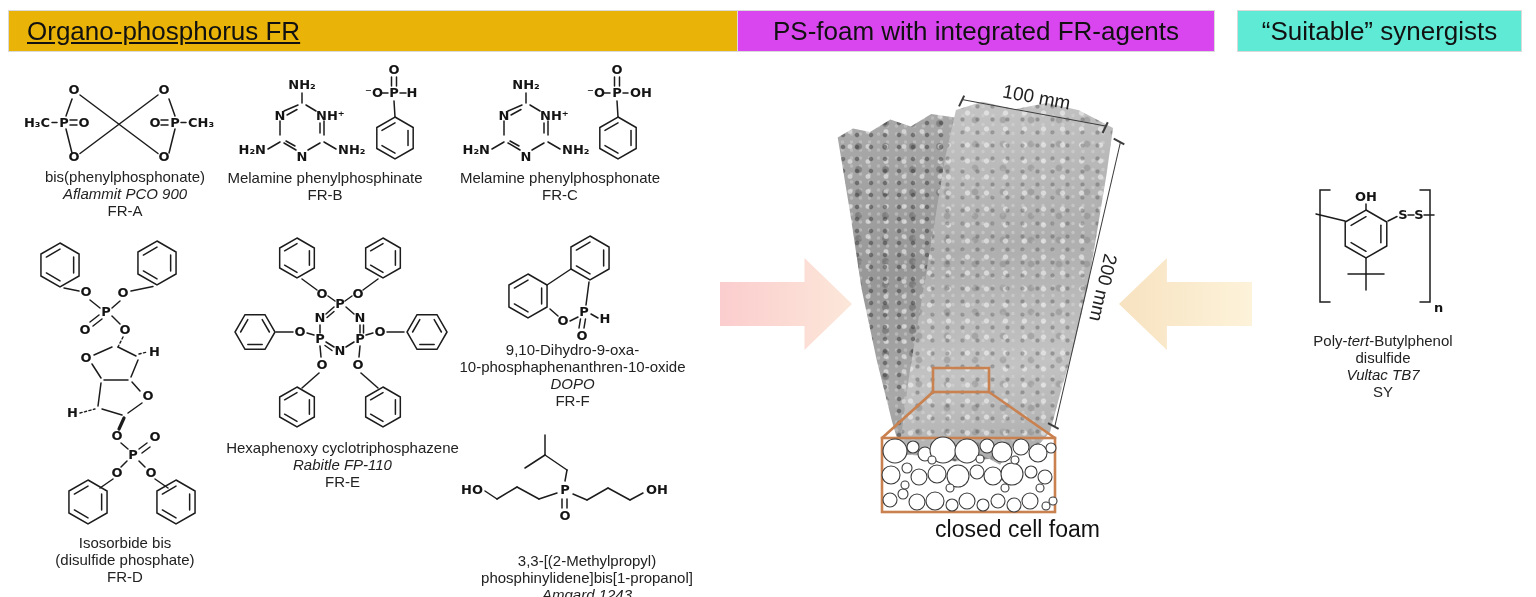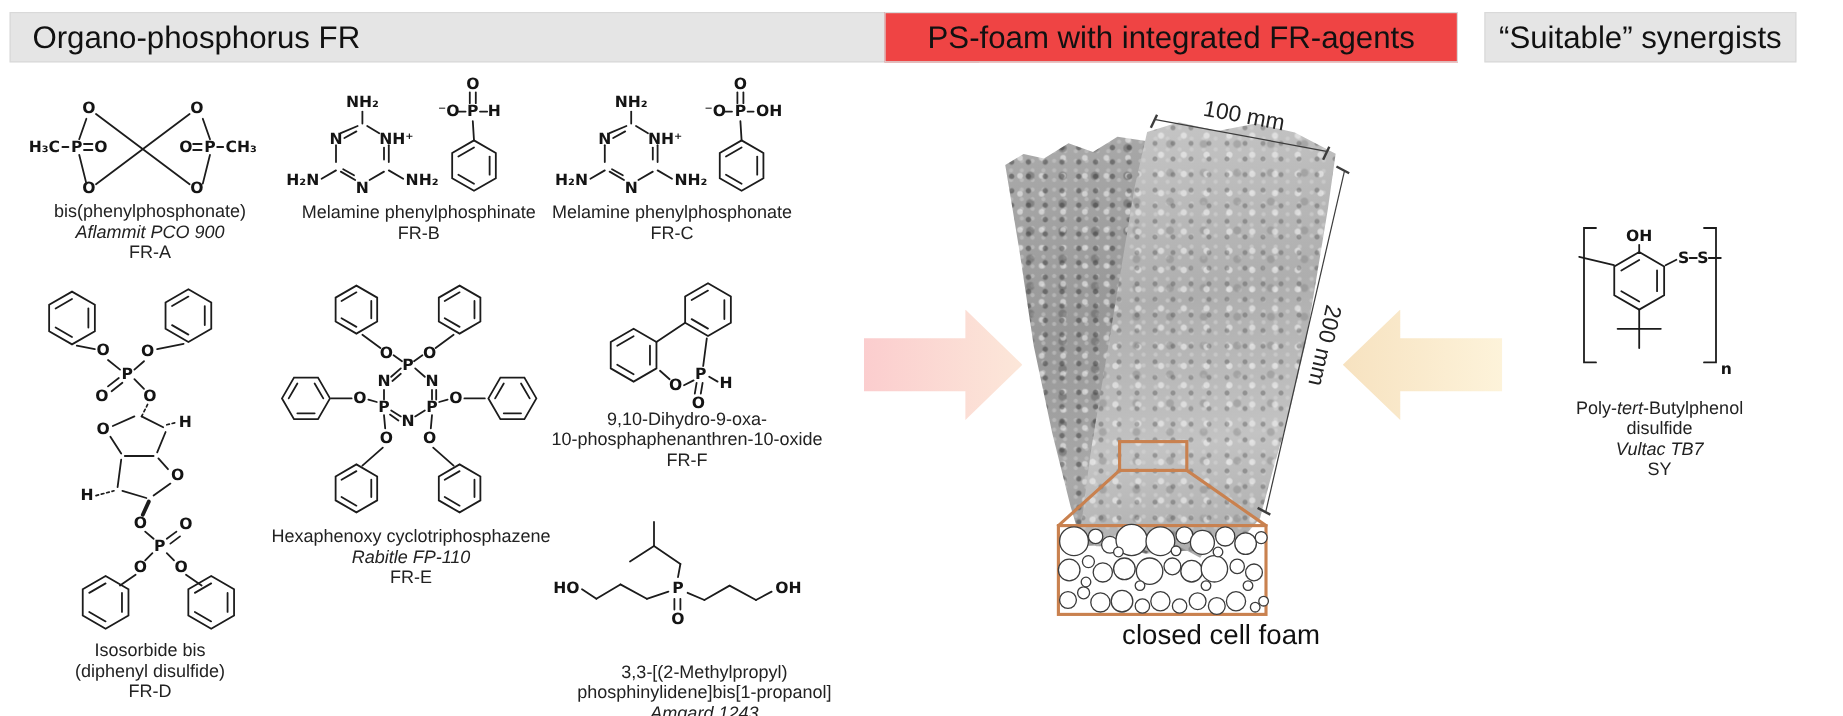--- a/index.html
+++ b/index.html
@@ -1,22 +1,22 @@
 <!DOCTYPE html>
 <html><head>
 <meta charset="utf-8">
 <style>
   html,body{margin:0;padding:0;background:#fff;}
   .canvas{position:relative;width:1536px;height:597px;background:#fff;overflow:hidden;
           font-family:"Liberation Sans",sans-serif;color:#1a1a1a;}
   .banner{position:absolute;top:10px;height:42px;border:1px solid #d9d9d9;box-sizing:border-box;
           display:flex;align-items:center;font-size:26px;color:#111;white-space:nowrap;}
-  #banner-left{left:8px;width:808px;background:#e5e5e5;padding-left:18px;}
-  #banner-mid{left:737px;width:478px;background:#ef4444;justify-content:center;}
-  #banner-right{left:1237px;width:260px;background:#e5e5e5;justify-content:center;}
+  #banner-left{left:8px;width:808px;background:#eab308;padding-left:18px;text-decoration:underline;}
+  #banner-mid{left:737px;width:478px;background:#d946ef;justify-content:center;}
+  #banner-right{left:1237px;width:285px;background:#5eead4;justify-content:center;}
 
   .caption{position:absolute;text-align:center;font-size:15px;line-height:17px;color:#222;}
   .caption .trade{font-style:italic;}
   .caption .code{font-weight:normal;}
 
   svg.struct{position:absolute;overflow:visible;}
   svg.struct line,svg.struct polyline{stroke:#1c1c1c;stroke-width:1.5;fill:none;stroke-linecap:round;}
   svg.struct text{font-family:"DejaVu Sans","Liberation Sans",sans-serif;font-size:13px;font-weight:bold;
                   fill:#141414;text-anchor:middle;}
   svg.struct text.ts{text-anchor:start;} svg.struct text.te{text-anchor:end;}
@@ -141,21 +141,21 @@
     <line x1="144" y1="29" x2="150" y2="29"></line>
     <text x="156" y="33">P</text>
     <line x1="162" y1="29" x2="168" y2="29"></line>
     <text x="174" y="33">H</text>
     <text x="156" y="10">O</text>
     <line x1="153.5" y1="13" x2="153.5" y2="22"></line>
       <line x1="158.5" y1="13" x2="158.5" y2="22"></line>
     <line x1="156" y1="37" x2="157" y2="53"></line>
     <use href="#benz" transform="translate(157,74) scale(21)"></use>
   </svg>
-  <div class="caption" style="left:239px;top:169px;width:220px">
+  <div class="caption" style="left:215px;top:169px;width:220px">
     <div>Melamine phenylphosphinate</div>
     <div class="code">FR-B</div>
   </div>
 
   <svg class="struct" style="left:462px;top:64px" width="205" height="105" viewBox="0 0 205 105">
     <text x="64" y="25">NH₂</text>
     <line x1="64" y1="29" x2="64" y2="39"></line>
     <text x="42" y="56">N</text>
     <text class="ts" x="78" y="56">NH⁺</text>
     <text class="te" x="28" y="90">H₂N</text>
@@ -230,21 +230,21 @@
       <line x1="111" y1="221" x2="117" y2="227"></line>
     <text x="89" y="237">O</text>
     <text x="123" y="237">O</text>
     <line x1="85" y1="239" x2="72" y2="248"></line>
       <line x1="127" y1="239" x2="140" y2="248"></line>
     <use href="#benz" transform="translate(60,262) scale(22)"></use>
     <use href="#benz" transform="translate(148,262) scale(22)"></use>
   </svg>
   <div class="caption" style="left:20px;top:534px;width:210px">
     <div>Isosorbide bis</div>
-    <div>(diphenyl disulfide)</div>
+    <div>(disulfide phosphate)</div>
     <div class="code">FR-D</div>
   </div>
 
   <svg class="struct" style="left:235px;top:232px" width="215" height="205" viewBox="0 0 215 205">
     <text x="105" y="76">P</text>
     <text x="85" y="90">N</text>
     <text x="125" y="90">N</text>
     <text x="85" y="111">P</text>
     <text x="125" y="111">P</text>
     <text x="105" y="123">N</text>
@@ -299,20 +299,21 @@
     <line x1="96" y1="77" x2="99" y2="54"></line>
     <line x1="101" y1="86" x2="108" y2="90"></line>
     <text x="115" y="95">H</text>
     <line x1="90.5" y1="91" x2="89" y2="100"></line>
       <line x1="95.5" y1="91" x2="94" y2="100"></line>
     <text x="92" y="112">O</text>
   </svg>
   <div class="caption" style="left:455px;top:341px;width:235px">
     <div>9,10-Dihydro-9-oxa-</div>
     <div>10-phosphaphenanthren-10-oxide</div>
+    <div class="trade">DOPO</div>
     <div class="code">FR-F</div>
   </div>
 
   <svg class="struct" style="left:445px;top:423px" width="290" height="100" viewBox="0 0 290 100">
     <text class="te" x="38" y="71">HO</text>
     <line x1="40" y1="68" x2="52" y2="76"></line>
       <line x1="52" y1="76" x2="72" y2="64"></line>
     <line x1="72" y1="64" x2="94" y2="76"></line>
       <line x1="94" y1="76" x2="112" y2="70"></line>
     <text x="120" y="71">P</text>

